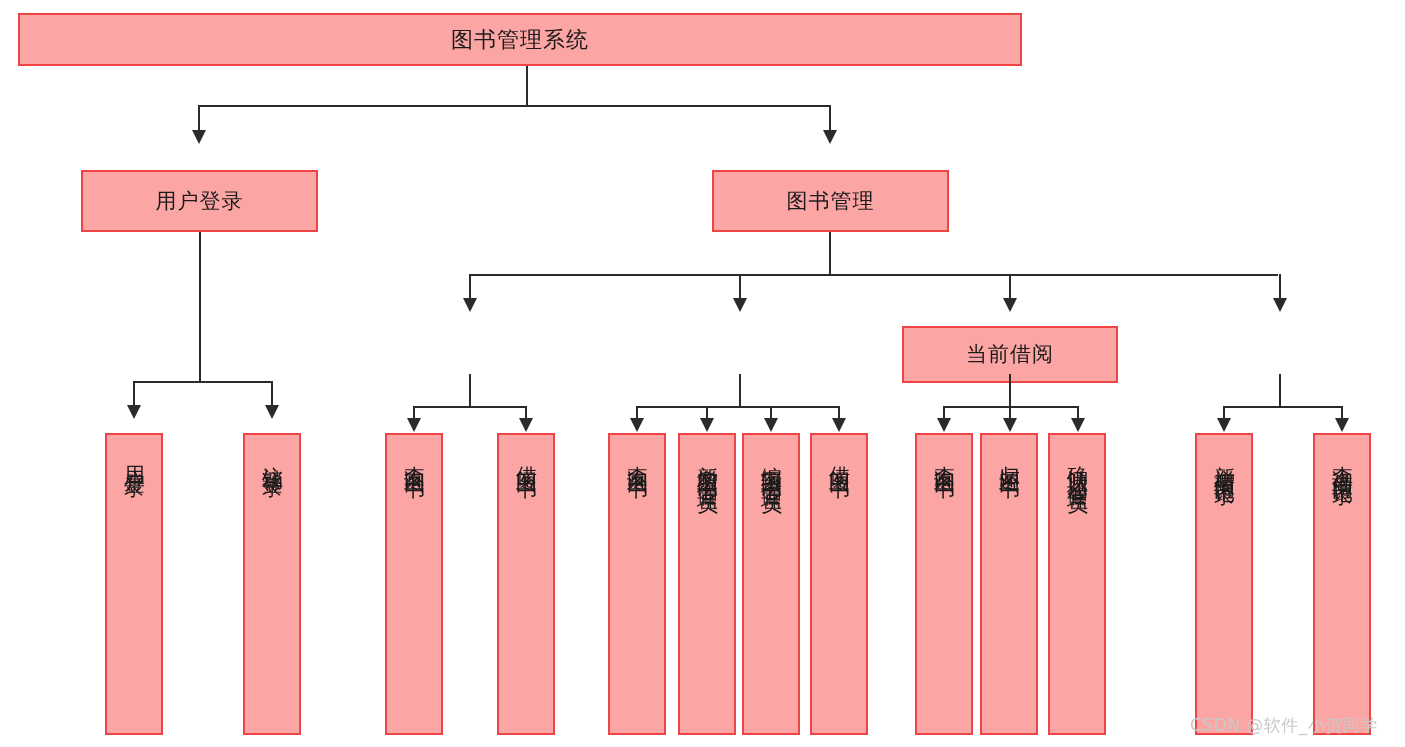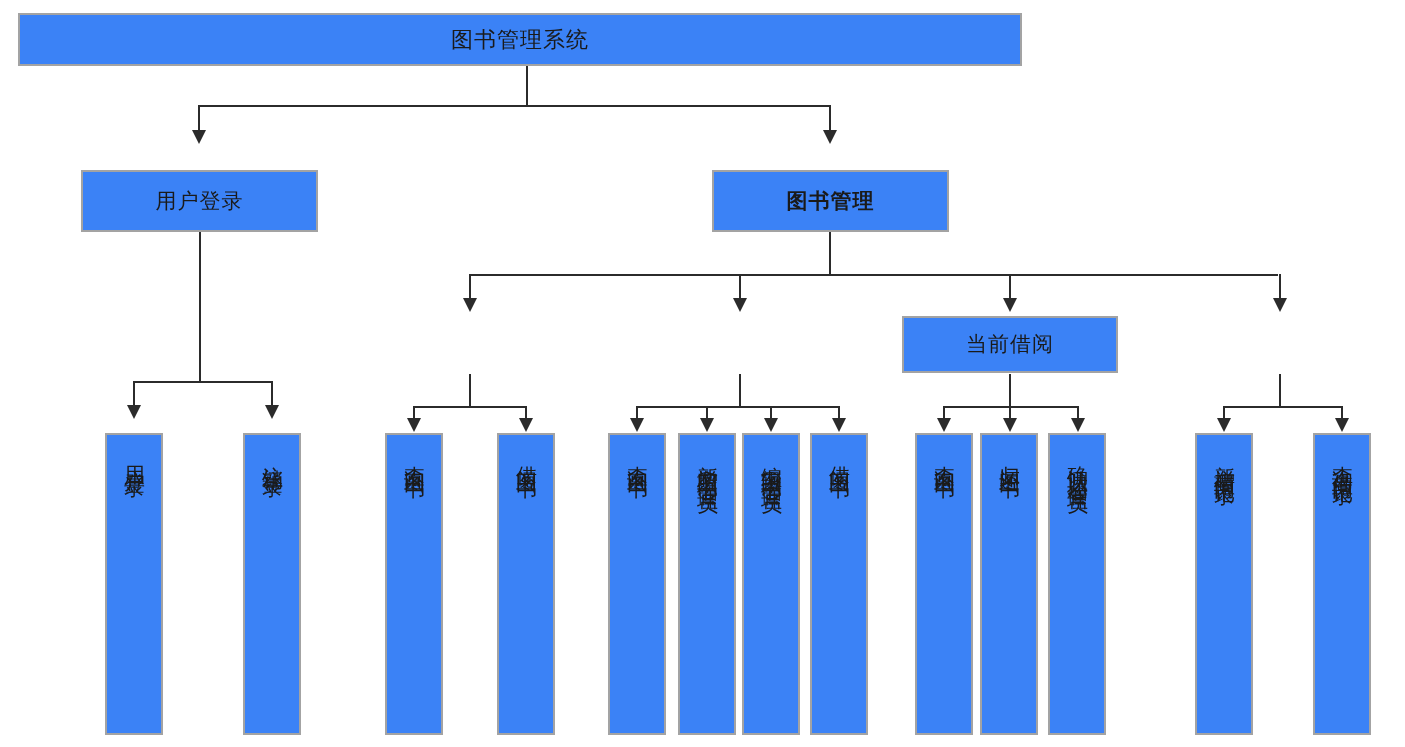--- a/index.html
+++ b/index.html
@@ -11,22 +11,22 @@
     position:relative;
     width:1405px;
     height:747px;
     background:#ffffff;
     overflow:hidden;
   }
   
   .node{
     position:absolute;
     box-sizing:border-box;
-    border:2px solid #a3a3a3;
-    background:#3b82f6;
+    border:2px solid #ef4444;
+    background:#fca5a5;
     display:flex;
     align-items:center;
     justify-content:center;
     color:#1a1a1a;
     line-height:1.25;
   }
   .node.h{           
     font-size:21px;
     letter-spacing:1px;
   }
@@ -78,21 +78,21 @@
   <div class="hline" style="left:198px;top:105px;width:632px;"></div>
 
   <div class="vline" style="left:198px;top:105px;height:27px;"></div>
   <div class="arrow" style="left:192px;top:130px;"></div>
   <div class="vline" style="left:829px;top:105px;height:27px;"></div>
   <div class="arrow" style="left:823px;top:130px;"></div>
 
   <div class="node h" style="left:81px;top:170px;width:237px;height:62px;">
     <span>用户登录</span>
   </div>
-  <div class="node h" style="left:712px;top:170px;width:237px;height:62px;font-weight:bold;">
+  <div class="node h" style="left:712px;top:170px;width:237px;height:62px;">
     <span>图书管理</span>
   </div>
 
   <div class="vline" style="left:199px;top:232px;height:150px;"></div>
   <div class="hline" style="left:133px;top:381px;width:139px;"></div>
   <div class="vline" style="left:133px;top:381px;height:26px;"></div>
   <div class="arrow" style="left:127px;top:405px;"></div>
   <div class="vline" style="left:271px;top:381px;height:26px;"></div>
   <div class="arrow" style="left:265px;top:405px;"></div>
 
@@ -100,21 +100,21 @@
   <div class="hline" style="left:469px;top:274px;width:809px;"></div>
   <div class="vline" style="left:469px;top:274px;height:26px;"></div>
   <div class="arrow" style="left:463px;top:298px;"></div>
   <div class="vline" style="left:739px;top:274px;height:26px;"></div>
   <div class="arrow" style="left:733px;top:298px;"></div>
   <div class="vline" style="left:1009px;top:274px;height:26px;"></div>
   <div class="arrow" style="left:1003px;top:298px;"></div>
   <div class="vline" style="left:1279px;top:274px;height:26px;"></div>
   <div class="arrow" style="left:1273px;top:298px;"></div>
 
-  <div class="node h" style="left:902px;top:316px;width:216px;height:57px;">
+  <div class="node h" style="left:902px;top:326px;width:216px;height:57px;">
     <span>当前借阅</span>
   </div>
 
   <div class="vline" style="left:469px;top:374px;height:33px;"></div>
   <div class="hline" style="left:413px;top:406px;width:113px;"></div>
   <div class="vline" style="left:413px;top:406px;height:14px;"></div>
   <div class="arrow" style="left:407px;top:418px;"></div>
   <div class="vline" style="left:525px;top:406px;height:14px;"></div>
   <div class="arrow" style="left:519px;top:418px;"></div>
 
@@ -182,14 +182,15 @@
     <span class="vtext">确认归还（管理员）</span>
   </div>
 
   <div class="node v" style="left:1195px;top:433px;width:58px;height:302px;">
     <span class="vtext">新增借阅记录</span>
   </div>
   <div class="node v" style="left:1313px;top:433px;width:58px;height:302px;">
     <span class="vtext">查询借阅记录</span>
   </div>
 
+  <div id="watermark" style="left:1190px;top:714px;">CSDN @软件_小贺同学</div>
 
 </div>
 
 </body></html>

